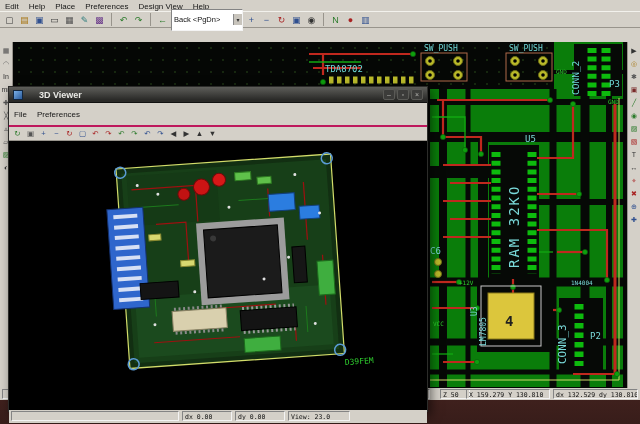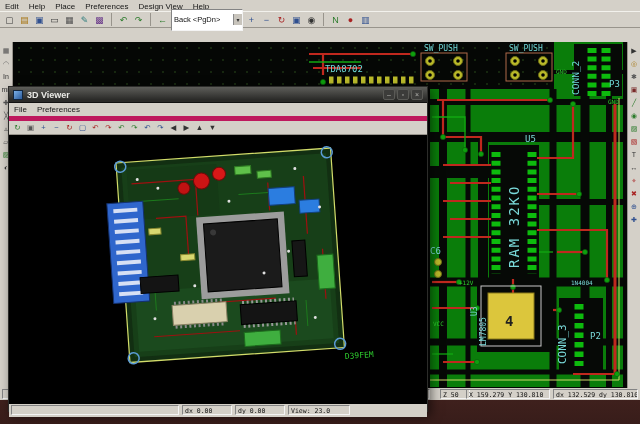--- a/index.html
+++ b/index.html
@@ -24,26 +24,26 @@
   #left-toolbar{left:0;top:42px;width:13px;height:346px;border-right:1px solid #98948c}
   #right-toolbar{right:0;top:42px;width:13px;height:346px;border-left:1px solid #98948c}
   .vtb .ticon{width:11px;height:11px;font-size:7px;line-height:10px}
   #canvas{position:absolute;left:13px;top:42px;width:614px;height:346px;background-color:#050705;background-image:radial-gradient(#16270f 0.8px,transparent 0.8px);background-size:12px 12px;z-index:1}
   #canvas text{font-family:"DejaVu Sans Mono",monospace}
   #statusbar{position:absolute;left:0;top:388px;width:640px;height:12px;background:#d4d0c8;z-index:2}
   .sfield{position:absolute;top:1px;height:10px;line-height:8px;padding:1px 2px 0 2px;border:1px solid;border-color:#848484 #f4f4f4 #f4f4f4 #848484;white-space:nowrap;overflow:hidden;font-family:"DejaVu Sans Mono",monospace;font-size:6.5px;color:#111}
 
   
   #viewer{position:absolute;left:8px;top:86px;width:420px;height:326px;background:#d4d0c8;border:1px solid #2c2c2a;box-shadow:3px 4px 10px rgba(0,0,0,.55);z-index:10}
-  .vtitle{height:16px;background:linear-gradient(180deg,#5e5e5a,#2a2a28 85%);display:flex;align-items:center;padding:0 4px;gap:4px;border-bottom:1px solid #111}
+  .vtitle{height:16px;background:linear-gradient(180deg,#5e5e5a,#2a2a28 85%);display:flex;align-items:center;padding:0 4px;gap:16px;border-bottom:1px solid #111}
   .wicon{width:10px;height:10px;background:linear-gradient(135deg,#7ab0e8,#2a5a9a);border:1px solid #12263e;flex:none}
   .ttext{color:#e8e8e4;font-size:9px;font-weight:bold}
   .winbtns{margin-left:auto;display:flex;gap:2px}
   .winbtn{width:12px;height:11px;background:#3c3c3a;border:1px solid #5a5a56;border-radius:2px;color:#b4b4b0;font-size:7px;line-height:9px;text-align:center}
-  .vmenubar{height:18px;display:flex;gap:10px;align-items:center;padding:0 5px;font-size:8px;color:#161616;border-bottom:5px solid #be185d;background:#d4d0c8}
+  .vmenubar{height:24px;display:flex;gap:10px;align-items:center;padding:0 5px;font-size:8px;color:#161616;border-bottom:2px solid #be185d;background:#d4d0c8}
   .v3toolbar{height:14px;display:flex;gap:2px;align-items:center;padding:0 3px;border-bottom:1px solid #98948c;background:#d4d0c8}
   .v3toolbar .ticon{width:11px;height:11px;font-size:7.5px;line-height:10px}
   #vcanvas{width:418px;height:269px;background:#000;position:relative}
   #vcanvas text{font-family:"DejaVu Sans Mono",monospace}
   #vstatus{height:13px;position:relative;background:#d4d0c8}
 </style>
 </head>
 <body>
 
 <div id="desktop"></div>

